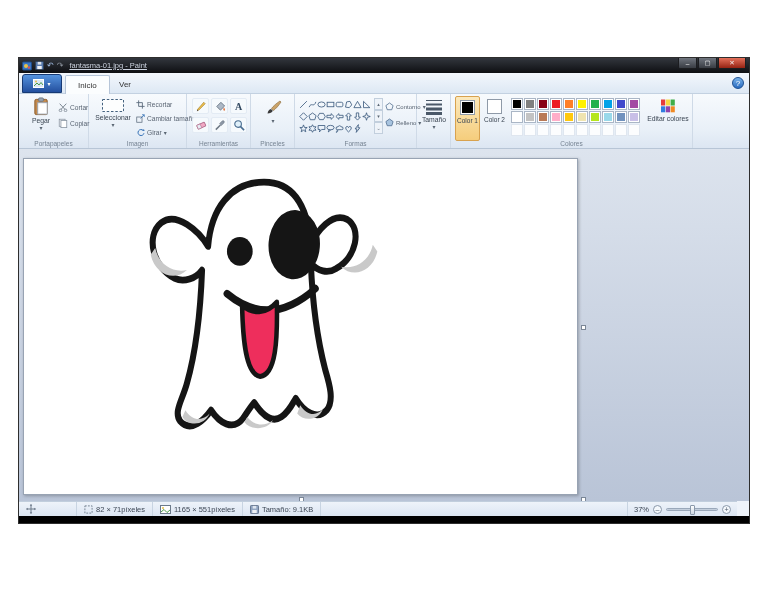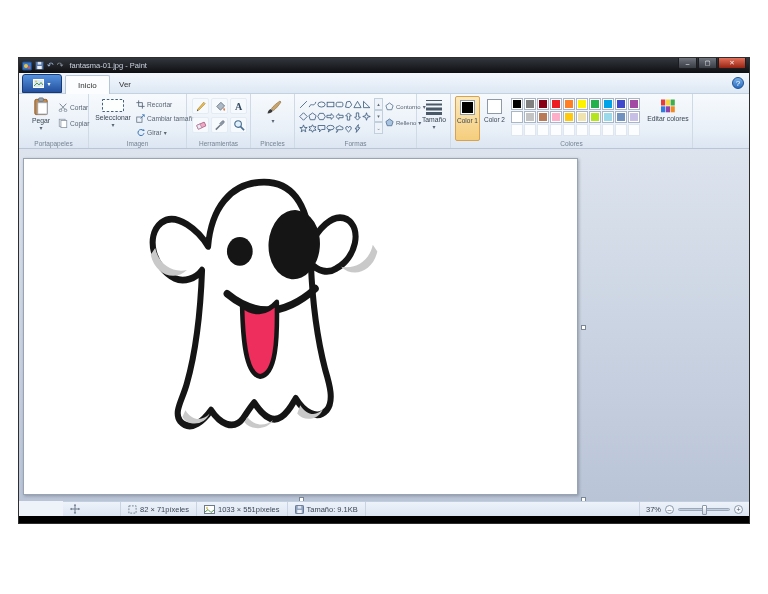--- a/index.html
+++ b/index.html
@@ -9,21 +9,21 @@
   .window { position:absolute; left:18px; top:57px; width:732px; height:467px;
             border:1px solid #2e2e2e; background:#eef3fa; }
 
   
   .titlebar { position:absolute; left:0; top:0; right:0; height:15px;
               background:linear-gradient(#32363d,#0e0f12); display:flex; align-items:center; }
   .qat { display:flex; gap:3px; margin-left:3px; align-items:center; }
   .qat .glyph { font-size:8px; line-height:1; color:#9db8de; }
   .qat .glyph.redo { color:#8b929c; }
   .title { color:#ccd3df; font-size:7.5px; margin-left:6px; flex:1;
-           white-space:nowrap; overflow:hidden; }
+           white-space:nowrap; overflow:hidden;text-decoration:underline; }
   .wincontrols { display:flex; gap:1px; margin-right:3px; align-self:flex-start; }
   .winbtn { width:19px; height:11px; font-size:6.5px; color:#f2f2f2; display:flex;
             align-items:center; justify-content:center;
             background:linear-gradient(#70757e,#383c43); border:1px solid #1c1d20;
             border-top:none; border-radius:0 0 2px 2px; }
   .winbtn.close { width:28px; background:linear-gradient(#e4705a,#962313); }
 
   
   .tabrow { position:absolute; top:15px; left:0; right:0; height:21px;
             background:linear-gradient(#f3f7fc,#dde8f4); border-bottom:1px solid #c3d1e1; }
@@ -78,23 +78,23 @@
 
   
   .workspace { position:absolute; top:91px; left:0; right:0; height:352px;
                background:linear-gradient(#dde4ee,#b9c4d7); }
   .canvas { position:absolute; left:4px; top:9px; width:555px; height:337px;
             background:#fff; border:1px solid #98a3b3; box-shadow:1px 1px 3px rgba(0,0,0,.25); }
   .handle { position:absolute; width:5px; height:5px; background:#fff; border:1px solid #7a8696; }
   .ghost { position:absolute; left:104px; top:8px; width:272px; height:304px; }
 
   
-  .statusbar { position:absolute; left:0; right:0; top:443px; height:15px;
+  .statusbar { position:absolute; left:0; right:12px; top:443px; height:15px;
                background:linear-gradient(#eef3fa,#dbe5f2); border-top:1px solid #c1cedd;
-               display:flex; align-items:flex-end; font-size:7.5px; color:#3c4654;margin-left:44px; }
+               display:flex; align-items:flex-end; font-size:7.5px; color:#3c4654; }
   .sitem { display:flex; align-items:center; gap:3px; padding:0 7px; height:100%;
            border-right:1px solid #c8d4e2; white-space:nowrap; }
   .sitem.first { min-width:58px; }
   .zoomarea { margin-left:auto; display:flex; align-items:center; gap:4px; padding:0 6px;
               border-left:1px solid #c8d4e2; height:100%; }
   .zbtn { width:9px; height:9px; border-radius:50%; border:1px solid #8a98aa; background:#f4f8fc;
           font-size:7px; line-height:7px; color:#4a5668; display:flex; align-items:center; justify-content:center; }
   .ztrack { position:relative; width:52px; height:3px; background:#c3cedc; border:1px solid #9aa8ba;
             border-radius:2px; }
   .ztick { position:absolute; left:50%; top:-3px; width:1px; height:9px; background:#9aa8ba; }
@@ -503,21 +503,21 @@
             <rect x="1" y="1" width="8" height="8" fill="none" stroke="#6c7a8a" stroke-dasharray="2 1.4"></rect>
           </svg>
         <span>82 × 71píxeles</span>
       </div>
       <div class="sitem">
         <svg width="11" height="9" viewBox="0 0 11 9">
             <rect x="0.5" y="0.5" width="10" height="8" fill="#fff" stroke="#6c7a8a"></rect>
             <circle cx="3" cy="3" r="1" fill="#e8c24a"></circle>
             <path d="M1 7 L4 4.5 L7 7.5 L10 5" stroke="#4a9a4a" fill="none"></path>
           </svg>
-        <span>1033 × 551píxeles</span>
+        <span>1165 × 551píxeles</span>
       </div>
       <div class="sitem">
         <svg width="9" height="9" viewBox="0 0 10 10">
             <rect x="0.5" y="0.5" width="9" height="9" rx="1" fill="#8fa3c0" stroke="#5a6b84"></rect>
             <rect x="3" y="1" width="4" height="3" fill="#dde4ee"></rect>
             <rect x="2.5" y="5.5" width="5" height="3.5" fill="#eef1f5"></rect>
           </svg>
         <span>Tamaño: 9.1KB</span>
       </div>
       <div class="zoomarea">

